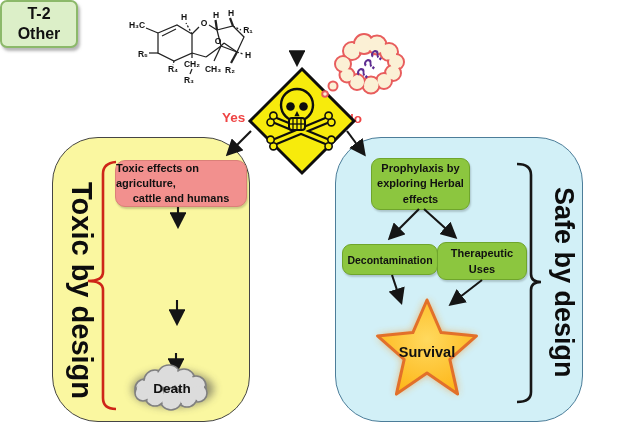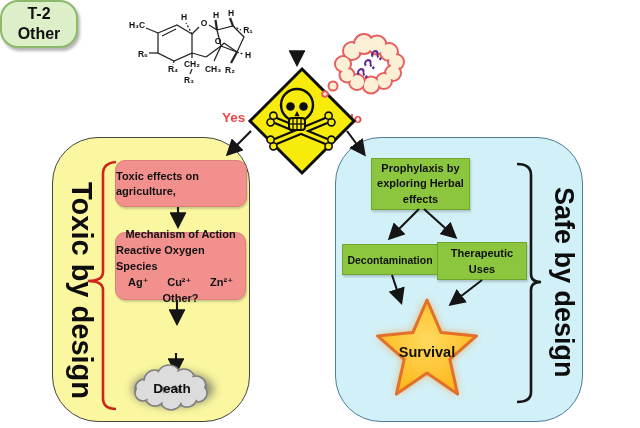--- a/index.html
+++ b/index.html
@@ -17,32 +17,32 @@
     font-weight:bold;color:#0d0d0d;letter-spacing:0px;line-height:1;
   }
   #toxic-side-label{left:60px;top:167px;height:248px;width:36px;font-size:29px;}
   #safe-side-label{left:541px;top:179px;height:207px;width:36px;font-size:27px;}
   
   .node{
     position:absolute;z-index:2;display:flex;flex-direction:column;align-items:center;justify-content:center;
     text-align:left;font-weight:bold;color:#111;box-shadow:1px 2px 2px rgba(0,0,0,0.18);
   }
   .pink{background:var(--toxic-box,#F2908E);border:1px solid #db8078;border-radius:10px;}
-  .green{background:var(--safe-box,#8CC63F);border:1px solid #6fa52c;border-radius:0;}
+  .green{background:var(--safe-box,#8CC63F);border:1px solid #6fa52c;border-radius:9px;}
   #effects-box{left:115px;top:160px;width:130px;height:45px;font-size:11px;line-height:15px;}
   #mechanism-box{left:115px;top:232px;width:129px;height:66px;font-size:11px;line-height:16px;}
   #mechanism-box .ions{display:flex;width:100%;justify-content:space-between;padding:0 12px;box-sizing:border-box;}
   #apoptosis-box{left:142px;top:329px;width:66px;height:23px;font-size:12px;border-radius:7px;}
   #prophylaxis-box{left:371px;top:158px;width:97px;height:50px;font-size:11px;line-height:15.5px;}
   #decontamination-box{left:342px;top:244px;width:94px;height:29px;font-size:10.5px;}
   #therapeutic-box{left:437px;top:242px;width:88px;height:36px;font-size:11px;line-height:16px;}
   
   #toxin-box{
     left:259px;top:7px;width:74px;height:44px;z-index:2;
-    background:var(--toxin-box-fill,#DCEFC8);border:2px solid #8cb96a;border-radius:18px;
+    background:var(--toxin-box-fill,#DCEFC8);border:2px solid #8cb96a;border-radius:7px;
     box-shadow:2px 3px 3px rgba(110,110,110,0.5);
     display:flex;flex-direction:column;align-items:center;justify-content:center;
     font-weight:bold;font-size:16px;line-height:20px;
   }
   
   .branch-label{position:absolute;z-index:4;font-weight:bold;font-size:13.5px;color:#ef4444;}
   #yes-label{left:222px;top:110px;}
   #no-label{left:344px;top:111px;}
   
   #overlay{position:absolute;left:0;top:0;z-index:5;pointer-events:none;}
@@ -63,30 +63,21 @@
   <div id="toxin-box">
     <div>T-2</div>
     <div>Other</div>
   </div>
 
   <div class="branch-label" id="yes-label">Yes</div>
   <div class="branch-label" id="no-label">No</div>
 
   <div class="node pink" id="effects-box">
     <div>Toxic effects on agriculture,</div>
-  </div>
-  <div class="node pink" id="mechanism-box">
-    <div>Mechanism of Action</div>
-    <div>Reactive Oxygen Species</div>
-    <div class="ions">
-      <span>Ag⁺</span>
-      <span>Cu²⁺</span>
-      <span>Zn²⁺</span>
-    </div>
-    <div>Other?</div>
+    <div>cattle and humans</div>
   </div>
 
   <div class="node green" id="prophylaxis-box">
     <div>Prophylaxis by</div>
     <div>exploring Herbal</div>
     <div>effects</div>
   </div>
   <div class="node green" id="decontamination-box">
     <div>Decontamination</div>
   </div>

